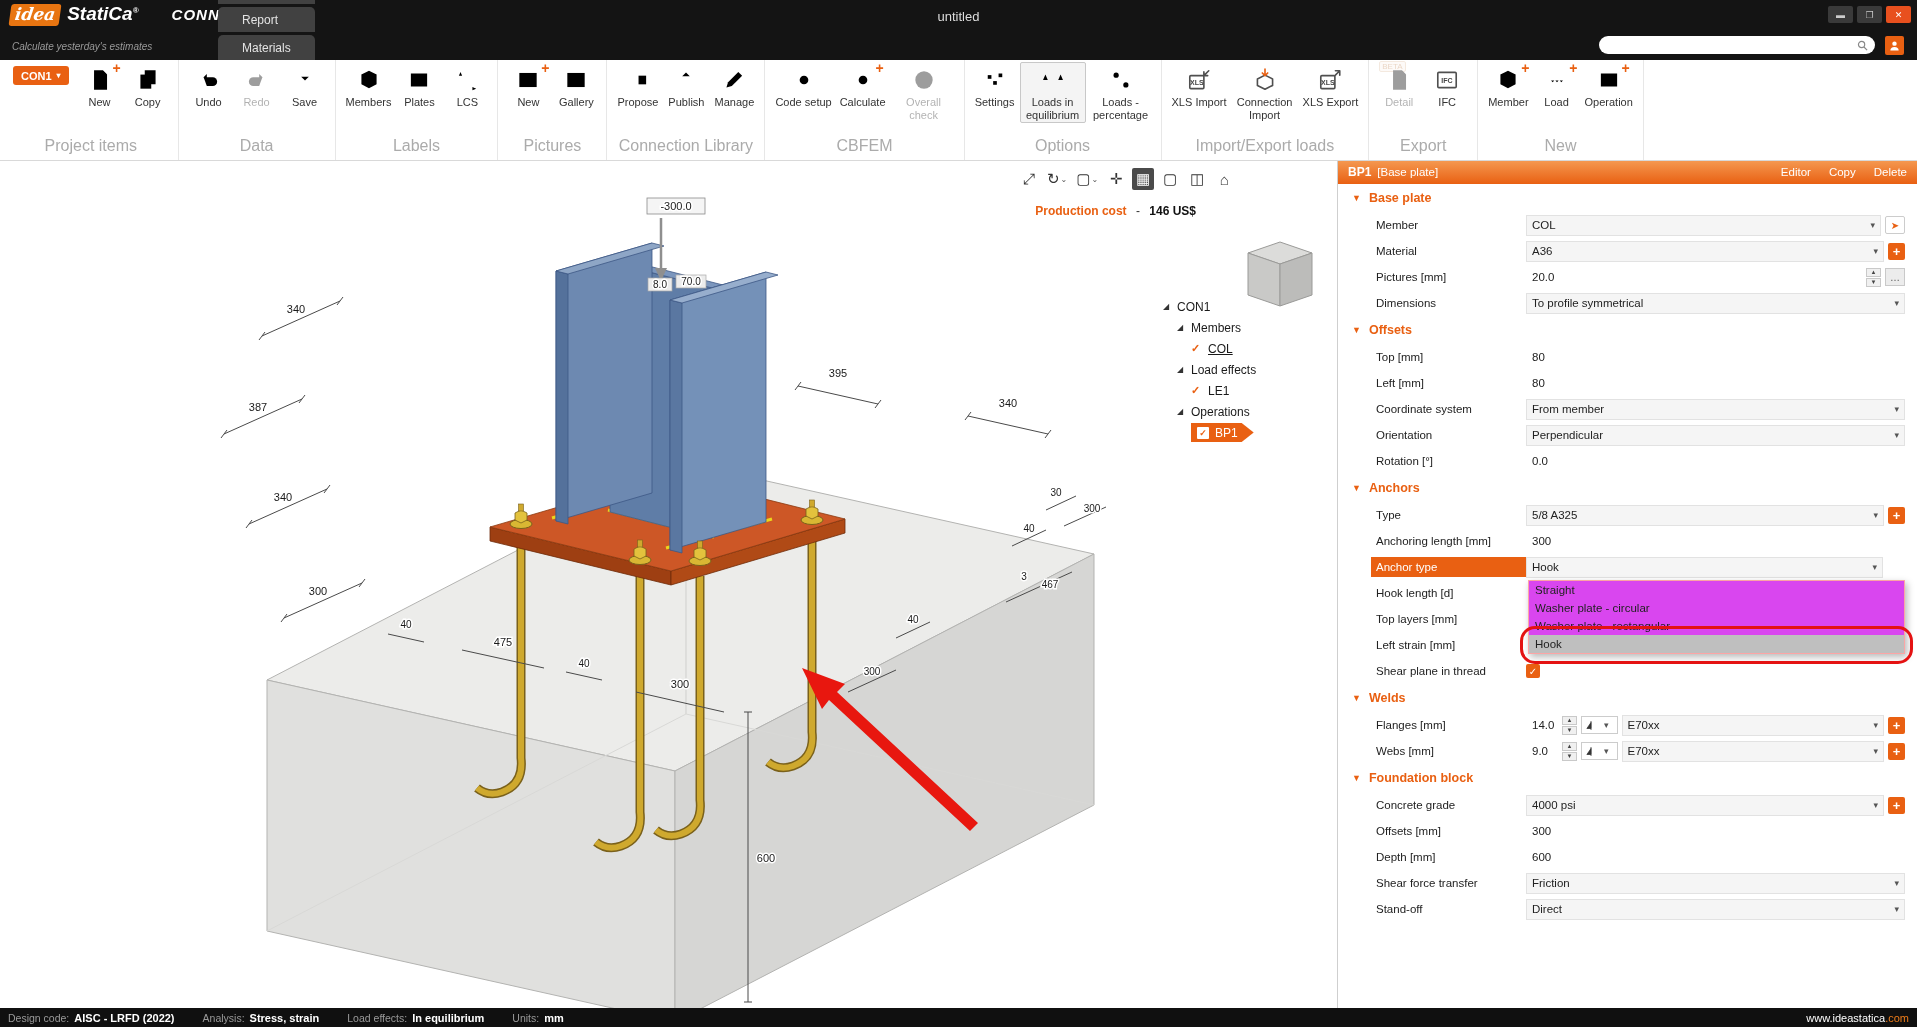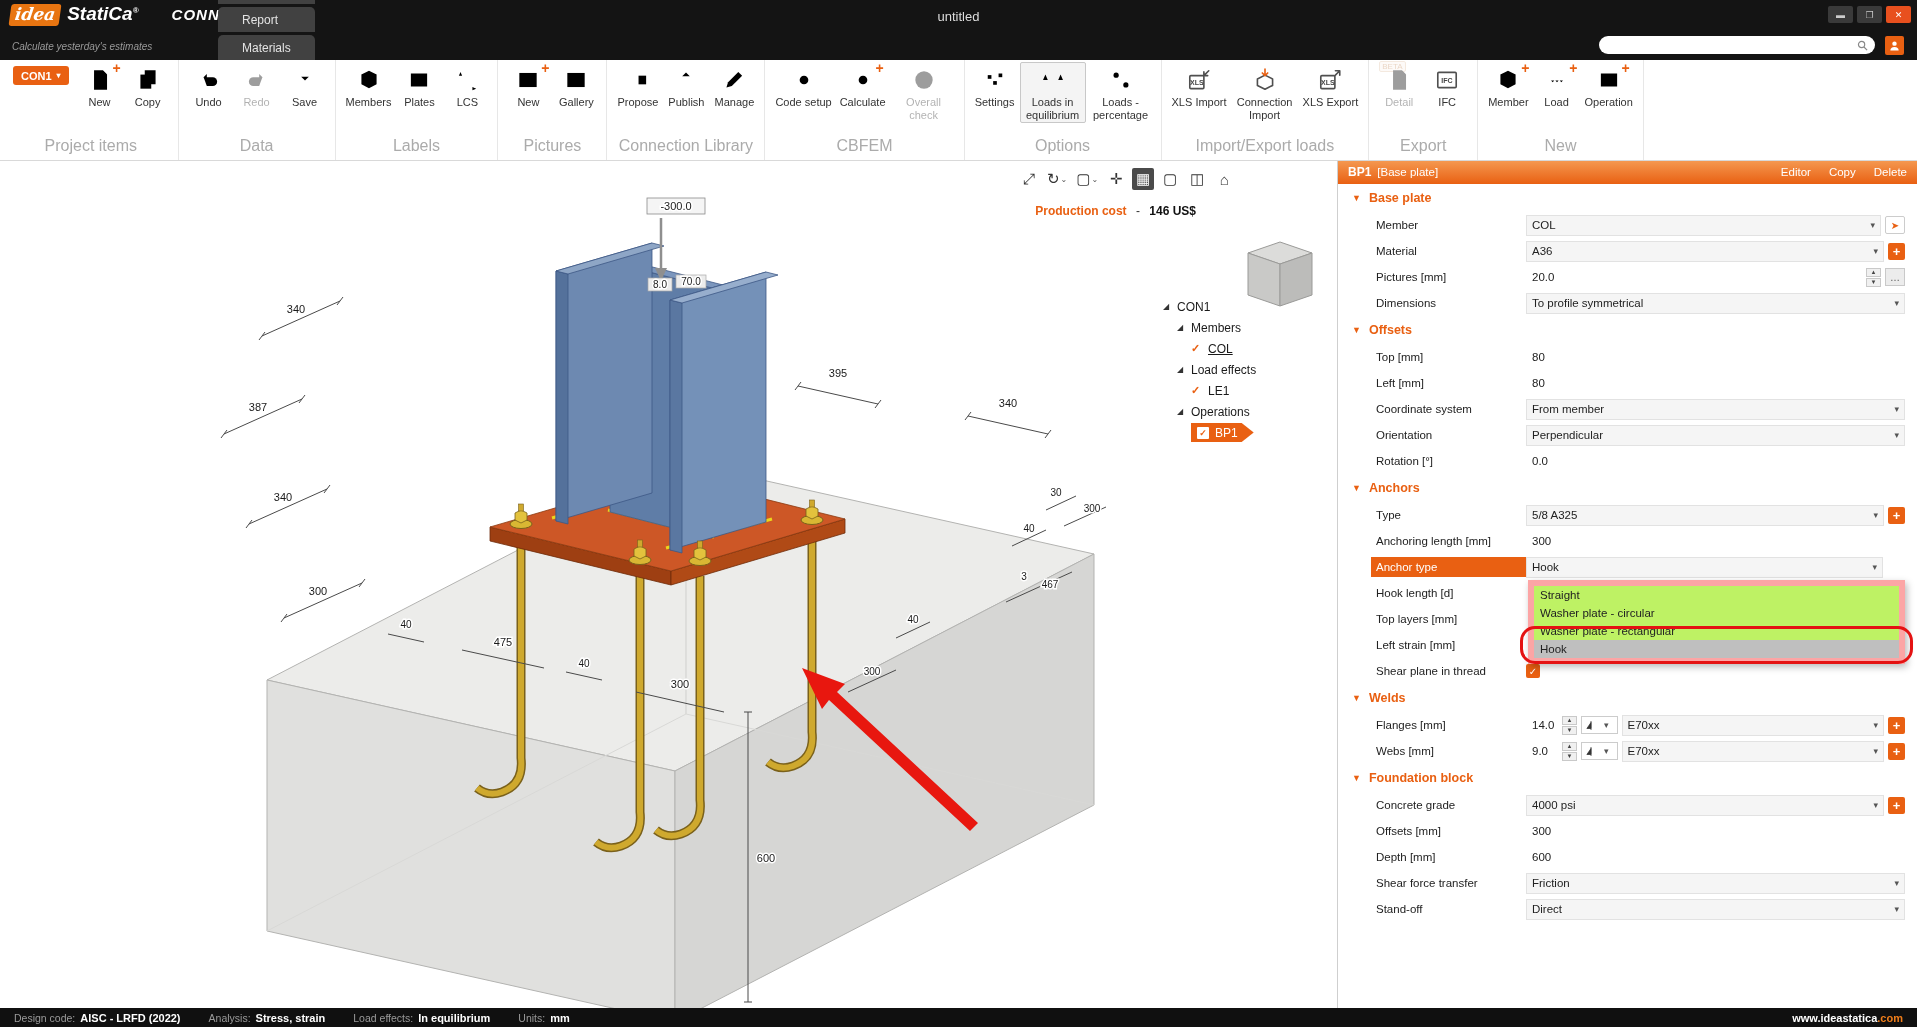--- a/index.html
+++ b/index.html
@@ -109,33 +109,33 @@
   .dots-btn{width:20px;height:18px;background:#ececec;border:1px solid #c9c9c9;font-size:10px;
             flex-shrink:0;padding:0;color:#555;}
   .stepper{width:15px;display:flex;flex-direction:column;gap:1px;flex-shrink:0;}
   .stepper button{height:9px;font-size:6px;line-height:6px;background:#f0f0f0;border:1px solid #c9c9c9;
                   color:#444;padding:0;}
   .checkbox{width:14px;height:14px;background:#e96012;color:#fff;font-size:10px;display:flex;
             align-items:center;justify-content:center;border-radius:2px;}
   .weld-btn{height:18px;display:flex;align-items:center;gap:2px;background:#fff;border:1px solid #ccc;
             padding:0 3px;flex-shrink:0;}
   .spacer18{width:18px;flex-shrink:0;}
-  .anchor-dropdown{position:absolute;left:190px;top:420px;right:12px;background:#bef264;
-                   border:6px solid #fca5a5;box-shadow:2px 3px 7px rgba(0,0,0,.28);z-index:5;}
+  .anchor-dropdown{position:absolute;left:190px;top:420px;right:12px;background:#d946ef;
+                   border:1px solid #fca5a5;box-shadow:2px 3px 7px rgba(0,0,0,.28);z-index:5;}
   .ad-item{height:18px;line-height:18px;padding-left:6px;white-space:nowrap;overflow:hidden;}
   .ad-item.selected{background:#bfbfbf;}
   .red-oval{position:absolute;left:182px;top:466px;right:4px;height:32px;border:3px solid #e41212;
             border-radius:15px;z-index:6;pointer-events:none;}
 
   
   #statusbar{position:absolute;bottom:0;left:0;right:0;height:19px;background:#101010;display:flex;
-             align-items:center;padding:0 14px;}
+             align-items:center;padding:0 8px;}
   .sb-label{color:#9a9a9a;font-size:10.5px;margin-right:5px;}
   .sb-value{color:#fff;font-size:11px;font-weight:bold;margin-right:28px;}
-  .sb-site{margin-left:auto;color:#fff;font-size:11px;font-weight:bold;}
+  .sb-site{margin-left:auto;color:#fff;font-size:11px;}
   .sb-site .tld{color:#ef7d1a;}
 
   
   .dim{font-size:11px;fill:#1a1a1a;text-anchor:middle;paint-order:stroke;stroke:#fff;stroke-width:3px;}
   .dsm{font-size:10px;}
 </style>
 </head>
 <body>
 
 <svg width="0" height="0" style="position:absolute">

